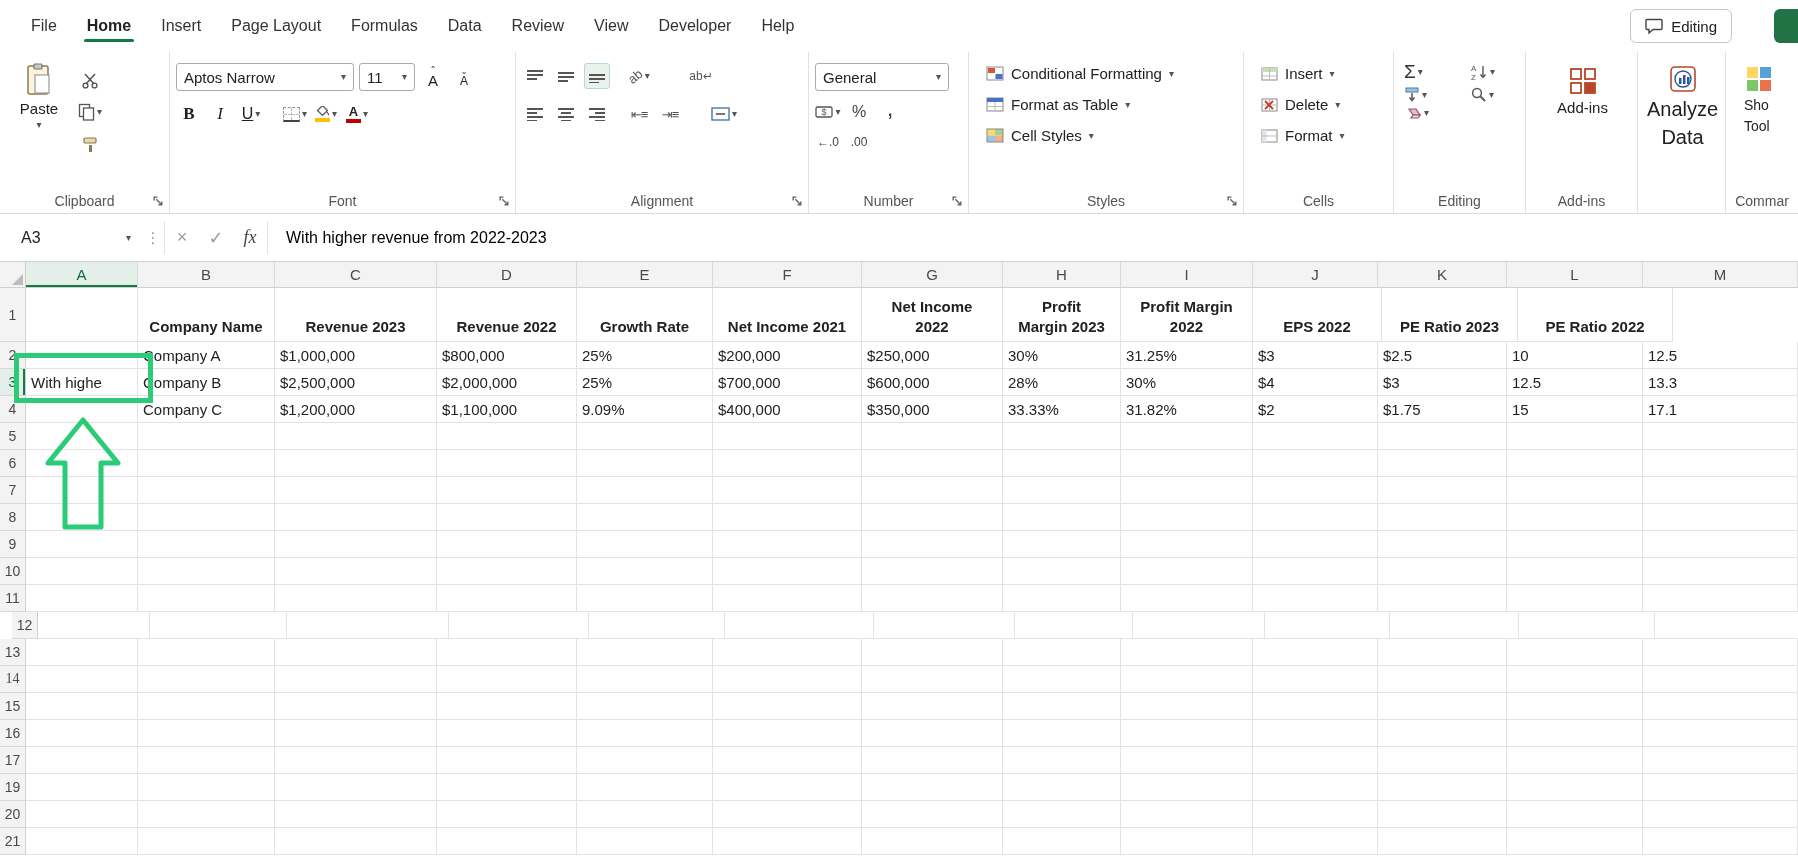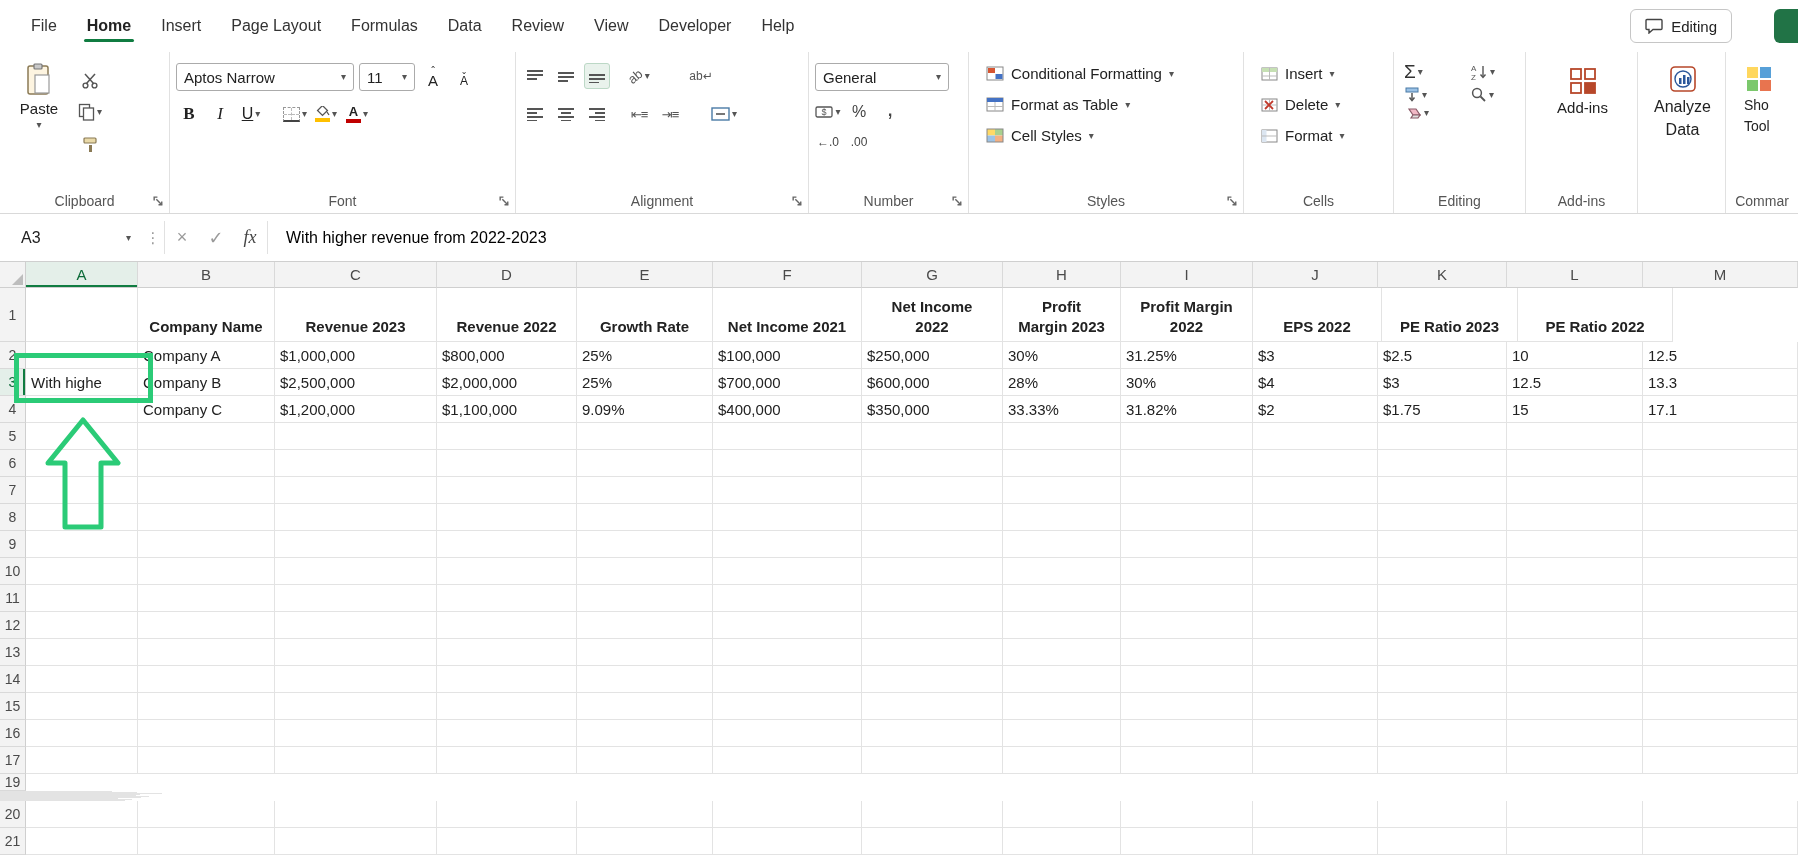--- a/index.html
+++ b/index.html
@@ -419,21 +419,21 @@
           <rect x="17" y="3" width="10" height="10" fill="none" stroke="#b7472a" stroke-width="1.8"></rect>
           <rect x="3" y="17" width="10" height="10" fill="none" stroke="#b7472a" stroke-width="1.8"></rect>
           <rect x="17" y="17" width="10" height="10" fill="#b7472a" stroke="#b7472a" stroke-width="1.8"></rect>
         </svg>
       <span>Add-ins</span>
     </div>
     <div class="rgroup-label">Add-ins</div>
   </div>
 
   <div class="rgroup" style="width:88px">
-    <div class="vbtn" style="margin:6px auto 0;font-size:16px;line-height:1.25">
+    <div class="vbtn" style="margin:6px auto 0;font-size:20px;line-height:1.25">
       <svg width="30" height="30" viewBox="0 0 30 30">
           <rect x="3" y="3" width="24" height="24" rx="4" fill="none" stroke="#b7472a" stroke-width="1.6"></rect>
           <circle cx="15" cy="15" r="8" fill="none" stroke="#2b579a" stroke-width="1.4"></circle>
           <rect x="11" y="14" width="2.5" height="6" fill="#2b579a"></rect>
           <rect x="15" y="11" width="2.5" height="9" fill="#2b579a"></rect>
           <rect x="19" y="13" width="2.5" height="7" fill="#2b579a"></rect>
         </svg>
       <span>Analyze</span>
       <span>Data</span>
     </div>
@@ -510,21 +510,21 @@
         <div class="cell hdrcell" style="width: 136px;">PE Ratio 2023</div>
         <div class="cell hdrcell" style="width: 155px;">PE Ratio 2022</div>
       </div>
       <div class="grow" style="height: 27px;">
         <div class="rhdr">2</div>
         <div class="cell" style="width: 112px;"></div>
         <div class="cell" style="width: 137px;">Company A</div>
         <div class="cell" style="width: 162px;">$1,000,000</div>
         <div class="cell" style="width: 140px;">$800,000</div>
         <div class="cell" style="width: 136px;">25%</div>
-        <div class="cell" style="width: 149px;">$100,000</div>
+        <div class="cell" style="width: 149px;">$200,000</div>
         <div class="cell" style="width: 141px;">$250,000</div>
         <div class="cell" style="width: 118px;">30%</div>
         <div class="cell" style="width: 132px;">31.25%</div>
         <div class="cell" style="width: 125px;">$3</div>
         <div class="cell" style="width: 129px;">$2.5</div>
         <div class="cell" style="width: 136px;">10</div>
         <div class="cell" style="width: 155px;">12.5</div>
       </div>
       <div class="grow" style="height: 27px;">
         <div class="rhdr sel">3</div>
@@ -663,21 +663,21 @@
         <div class="cell" style="width: 136px;"></div>
         <div class="cell" style="width: 149px;"></div>
         <div class="cell" style="width: 141px;"></div>
         <div class="cell" style="width: 118px;"></div>
         <div class="cell" style="width: 132px;"></div>
         <div class="cell" style="width: 125px;"></div>
         <div class="cell" style="width: 129px;"></div>
         <div class="cell" style="width: 136px;"></div>
         <div class="cell" style="width: 155px;"></div>
       </div>
-      <div class="grow" style="height: 27px;">
+      <div class="grow" style="height: 27px; margin-left: 12px;">
         <div class="rhdr">12</div>
         <div class="cell" style="width: 112px;"></div>
         <div class="cell" style="width: 137px;"></div>
         <div class="cell" style="width: 162px;"></div>
         <div class="cell" style="width: 140px;"></div>
         <div class="cell" style="width: 136px;"></div>
         <div class="cell" style="width: 149px;"></div>
         <div class="cell" style="width: 141px;"></div>
         <div class="cell" style="width: 118px;"></div>
         <div class="cell" style="width: 132px;"></div>
@@ -695,21 +695,21 @@
         <div class="cell" style="width: 136px;"></div>
         <div class="cell" style="width: 149px;"></div>
         <div class="cell" style="width: 141px;"></div>
         <div class="cell" style="width: 118px;"></div>
         <div class="cell" style="width: 132px;"></div>
         <div class="cell" style="width: 125px;"></div>
         <div class="cell" style="width: 129px;"></div>
         <div class="cell" style="width: 136px;"></div>
         <div class="cell" style="width: 155px;"></div>
       </div>
-      <div class="grow" style="height: 27px;">
+      <div class="grow" style="height: 27px; font-family: Liberation Serif, serif;">
         <div class="rhdr">14</div>
         <div class="cell" style="width: 112px;"></div>
         <div class="cell" style="width: 137px;"></div>
         <div class="cell" style="width: 162px;"></div>
         <div class="cell" style="width: 140px;"></div>
         <div class="cell" style="width: 136px;"></div>
         <div class="cell" style="width: 149px;"></div>
         <div class="cell" style="width: 141px;"></div>
         <div class="cell" style="width: 118px;"></div>
         <div class="cell" style="width: 132px;"></div>
@@ -759,21 +759,21 @@
         <div class="cell" style="width: 136px;"></div>
         <div class="cell" style="width: 149px;"></div>
         <div class="cell" style="width: 141px;"></div>
         <div class="cell" style="width: 118px;"></div>
         <div class="cell" style="width: 132px;"></div>
         <div class="cell" style="width: 125px;"></div>
         <div class="cell" style="width: 129px;"></div>
         <div class="cell" style="width: 136px;"></div>
         <div class="cell" style="width: 155px;"></div>
       </div>
-      <div class="grow" style="height: 27px; flex-direction: column;">
+      <div class="grow" style="height: 27px;">
         <div class="rhdr">19</div>
         <div class="cell" style="width: 112px;"></div>
         <div class="cell" style="width: 137px;"></div>
         <div class="cell" style="width: 162px;"></div>
         <div class="cell" style="width: 140px;"></div>
         <div class="cell" style="width: 136px;"></div>
         <div class="cell" style="width: 149px;"></div>
         <div class="cell" style="width: 141px;"></div>
         <div class="cell" style="width: 118px;"></div>
         <div class="cell" style="width: 132px;"></div>

